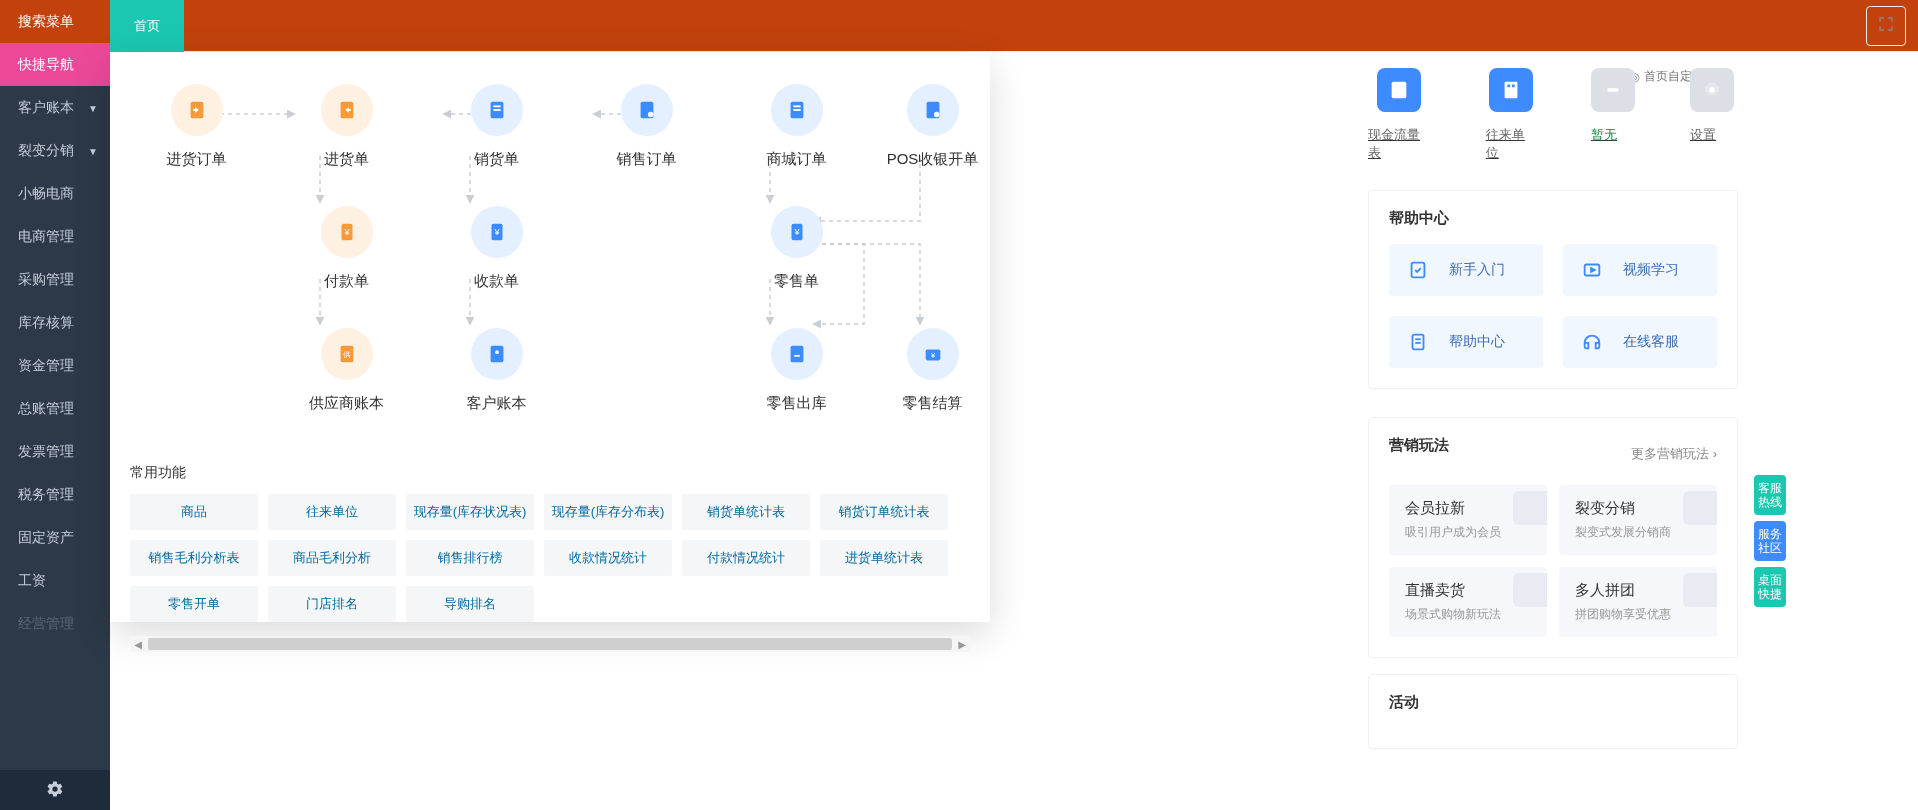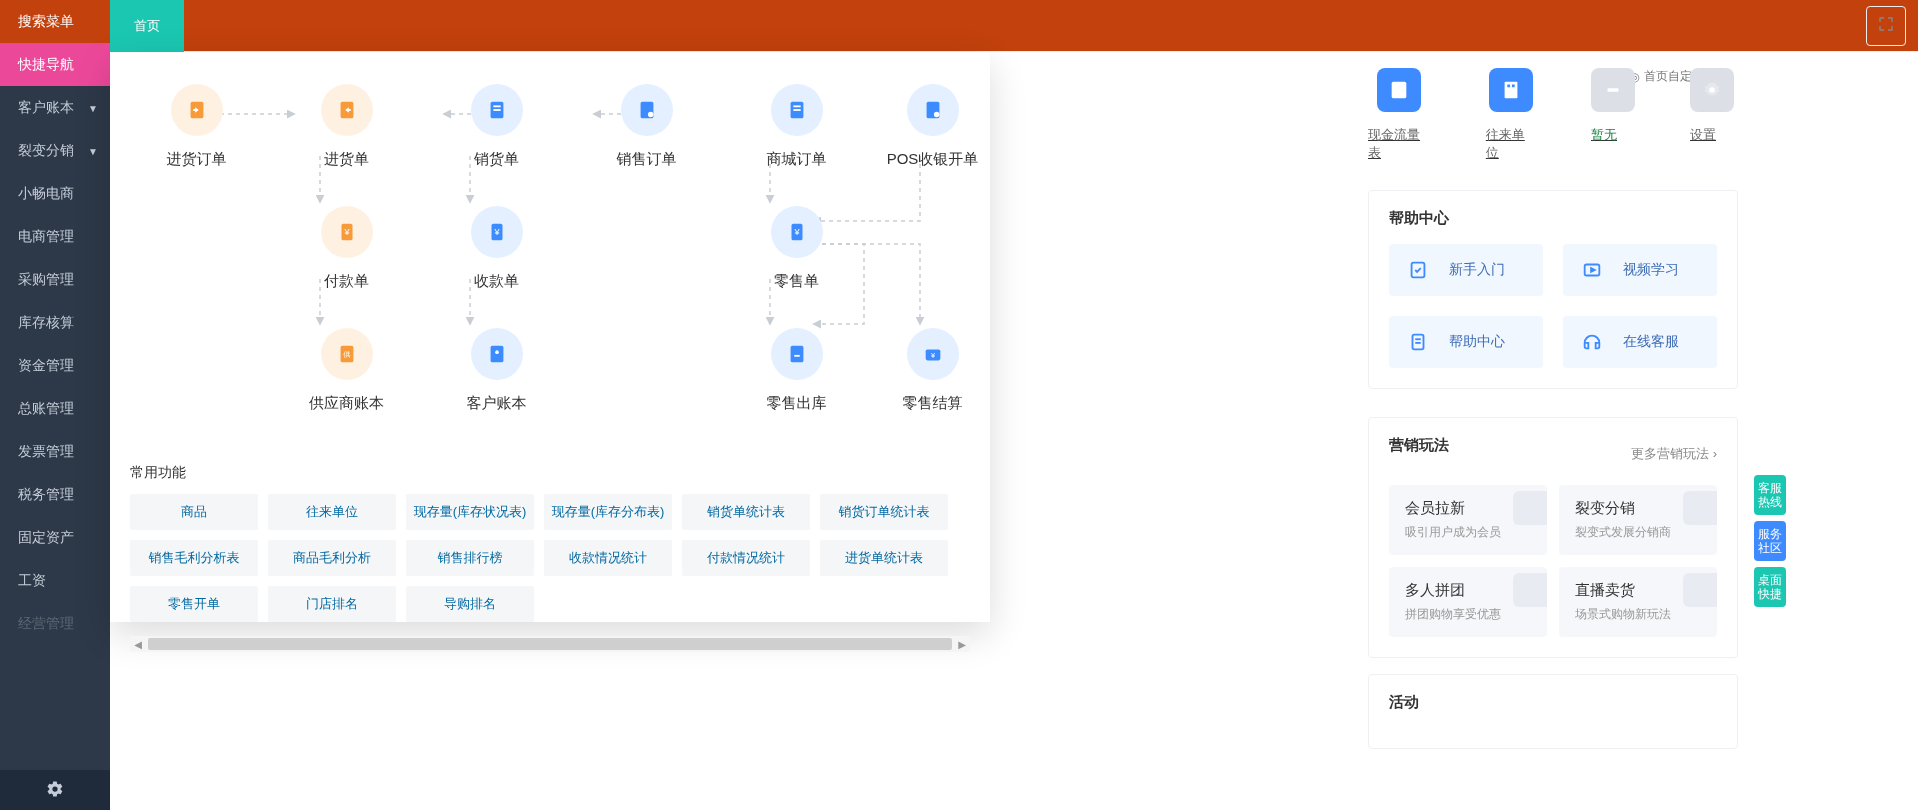--- a/index.html
+++ b/index.html
@@ -205,27 +205,27 @@
           <div class="t">会员拉新</div>
           <div class="s">吸引用户成为会员</div>
           <div class="deco"></div>
         </div>
       <div class="mkt-item">
           <div class="t">裂变分销</div>
           <div class="s">裂变式发展分销商</div>
           <div class="deco"></div>
         </div>
       <div class="mkt-item">
+          <div class="t">直播卖货</div>
+          <div class="s">场景式购物新玩法</div>
+          <div class="deco"></div>
+        </div>
+      <div class="mkt-item">
           <div class="t">多人拼团</div>
           <div class="s">拼团购物享受优惠</div>
-          <div class="deco"></div>
-        </div>
-      <div class="mkt-item">
-          <div class="t">直播卖货</div>
-          <div class="s">场景式购物新玩法</div>
           <div class="deco"></div>
         </div>
     </div>
   </div>
 
   <div class="card act-card">
     <h3>活动</h3>
   </div>
 </div>
 

